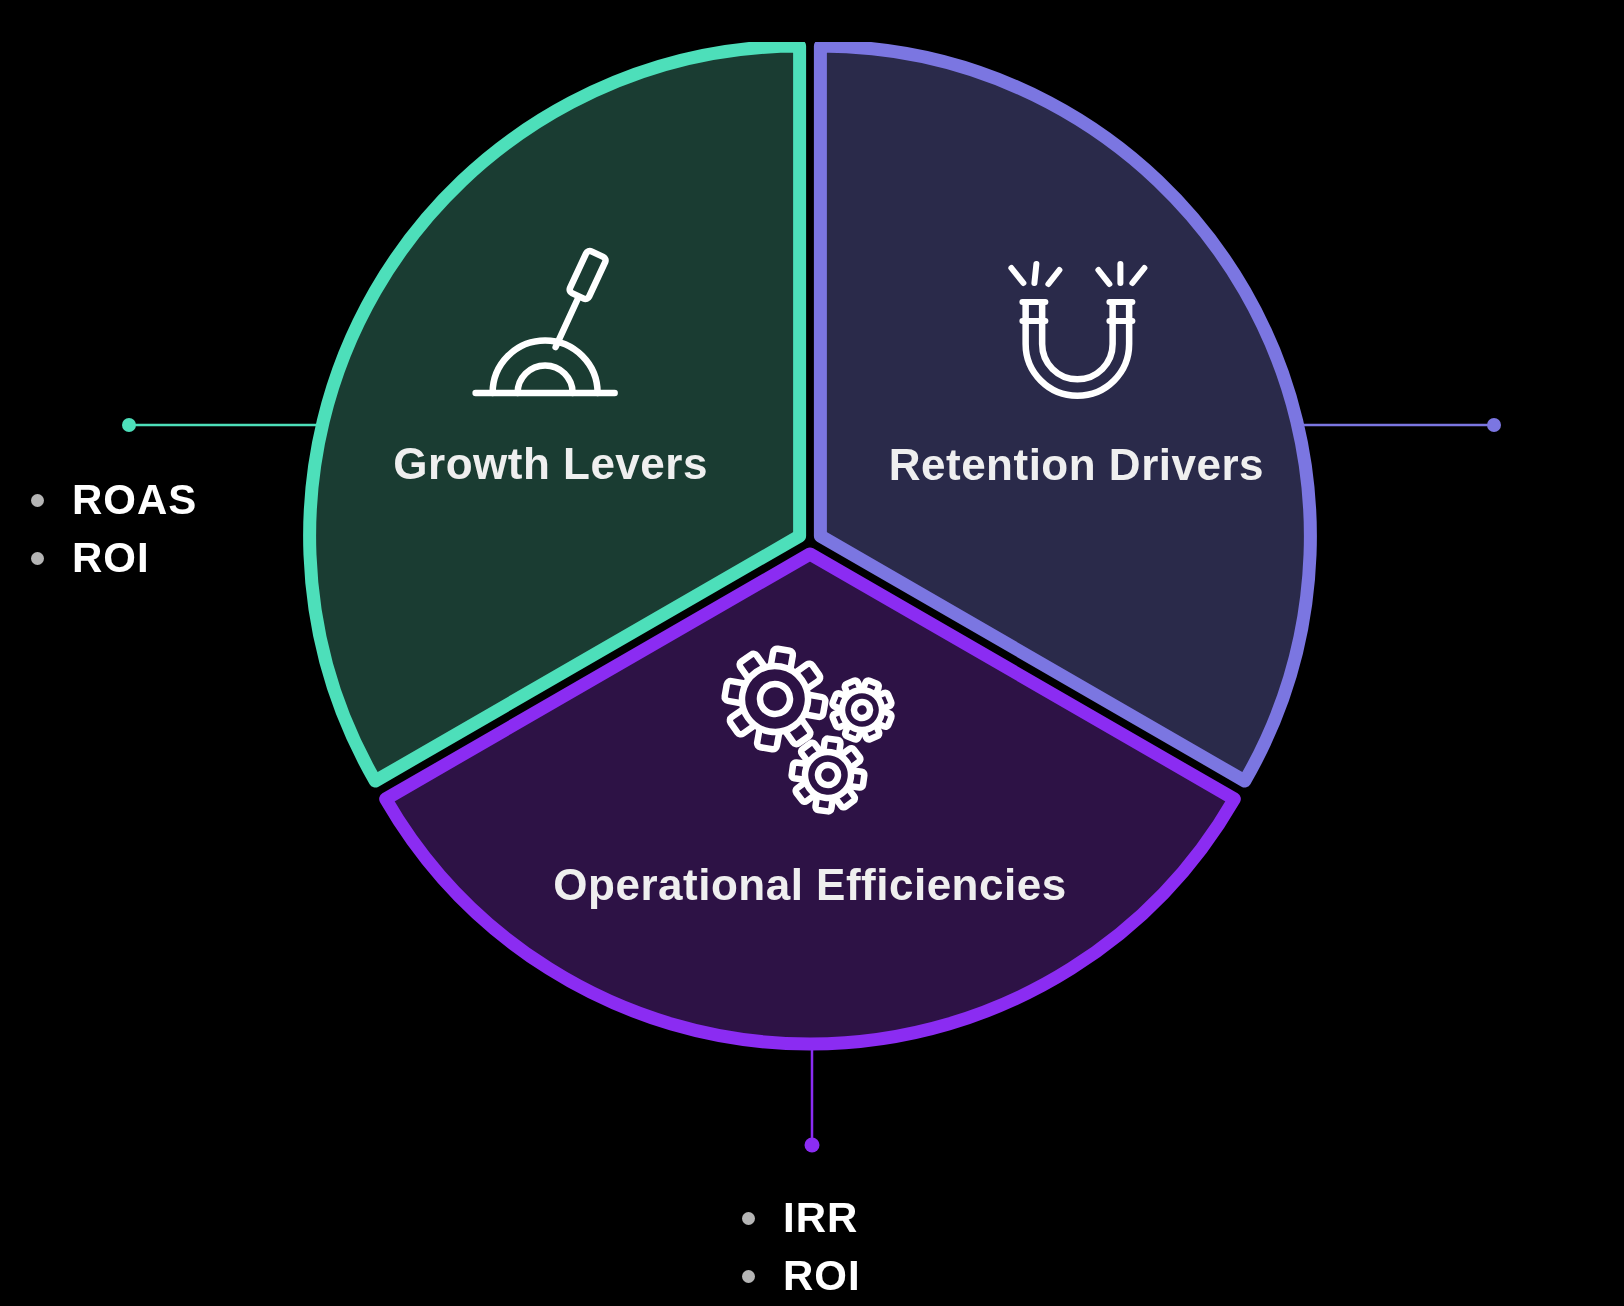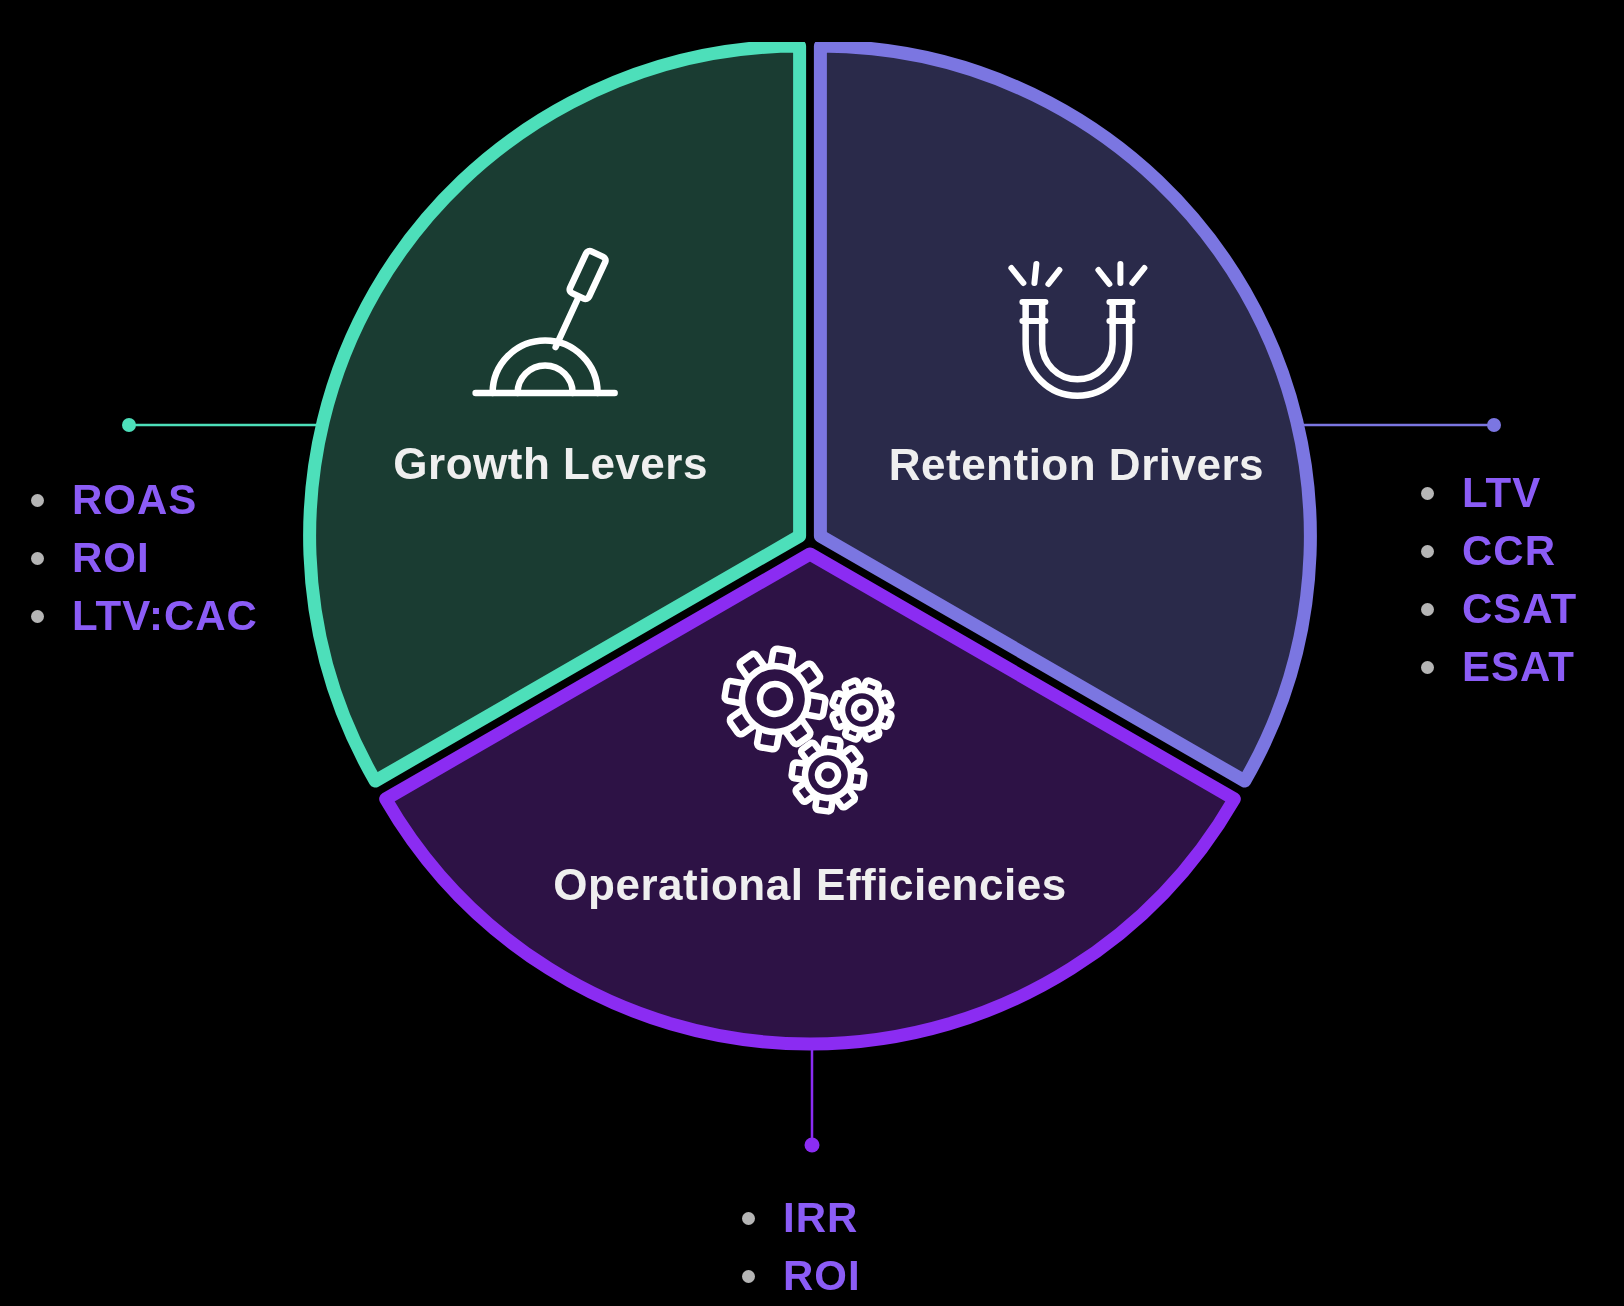--- a/index.html
+++ b/index.html
@@ -42,21 +42,21 @@
   .connector {
     stroke-width: 2.5;
   }
   .metric-list {
     position: absolute;
     margin: 0;
     padding: 0;
     list-style: none;
     font-weight: 700;
     font-size: 42px;
-    color: #8b5cf6;
+    color: #ffffff;
     letter-spacing: 1px;
   }
   .metric-list li {
     display: flex;
     align-items: center;
     height: 58px;
   }
   .dot {
     width: 13px;
     height: 13px;
@@ -172,53 +172,31 @@
 
   <ul class="metric-list" style="left:31px; top:429px;">
     <li>
       <span class="dot"></span>
       <span>ROAS</span>
     </li>
     <li>
       <span class="dot"></span>
       <span>ROI</span>
     </li>
-    <li>
-      <span class="dot"></span>
-      <span>LTV:CAC</span>
-    </li>
   </ul>
 
-  <ul class="metric-list" style="left:1421px; top:422px;">
-    <li>
-      <span class="dot"></span>
-      <span>LTV</span>
-    </li>
-    <li>
-      <span class="dot"></span>
-      <span>CCR</span>
-    </li>
-    <li>
-      <span class="dot"></span>
-      <span>CSAT</span>
-    </li>
-    <li>
-      <span class="dot"></span>
-      <span>ESAT</span>
+
+  <ul class="metric-list" style="left:742px; top:1147px;">
+    <li>
+      <span class="dot"></span>
+      <span>IRR</span>
+    </li>
+    <li>
+      <span class="dot"></span>
+      <span>ROI</span>
+    </li>
+    <li>
+      <span class="dot"></span>
+      <span>ROA</span>
     </li>
   </ul>
 
-  <ul class="metric-list" style="left:742px; top:1147px;">
-    <li>
-      <span class="dot"></span>
-      <span>IRR</span>
-    </li>
-    <li>
-      <span class="dot"></span>
-      <span>ROI</span>
-    </li>
-    <li>
-      <span class="dot"></span>
-      <span>ROA</span>
-    </li>
-  </ul>
-
 </div>
 
 </body></html>

